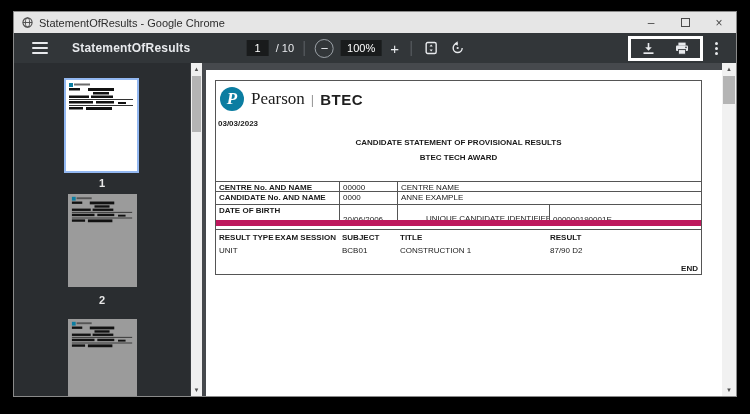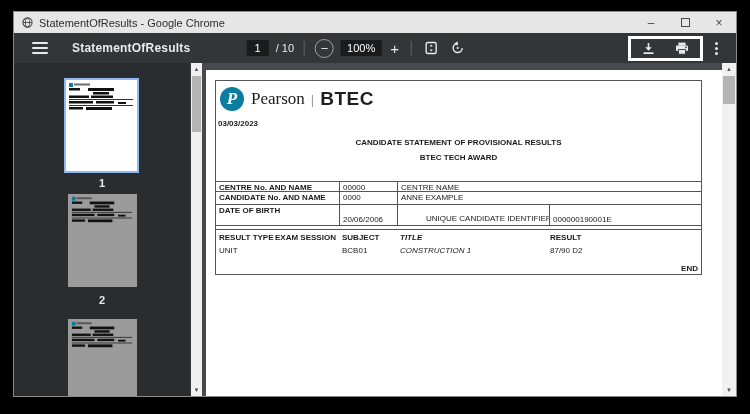--- a/index.html
+++ b/index.html
@@ -76,43 +76,43 @@
   .doc-box { position:absolute; left:9px; top:10px; width:487px; height:195px;
              border:1px solid #555; color:#1a1a1a; }
   .brand { position:absolute; left:4px; top:6px; display:flex; align-items:center; }
   .brand-circle { width:24px; height:24px; border-radius:50%; background:#0b7da1; color:#fff;
                   display:flex; align-items:center; justify-content:center;
                   font-family:"Liberation Serif", serif; font-size:17px; font-weight:bold;
                   font-style:italic; }
   .brand-name { margin-left:7px; font-family:"Liberation Serif", serif; font-size:17px;
                 color:#1c1c1c; }
   .brand-sep { margin:0 6px; color:#9a9a9a; font-size:13px; }
-  .brand-sub { font-size:19px; font-weight:bold; color:#1f1f1f; letter-spacing:.5px; }
+  .brand-sub { font-size:15px; font-weight:bold; color:#1f1f1f; letter-spacing:.5px; }
   .doc-date { position:absolute; left:2px; top:38px; font-size:8px; font-weight:bold; }
   .doc-h { position:absolute; width:100%; text-align:center; font-size:8px; font-weight:bold; }
   .h1 { top:57px; } .h2 { top:72px; } .h3 { top:87px; }
 
   .info-row { position:absolute; left:0; width:100%; display:flex; border-top:1px solid #555; }
   .r1 { top:100px; height:14px; }
   .r2 { top:110px; height:13px; }
-  .r3 { top:123px; height:22px; border-bottom:1px solid #be185d; }
+  .r3 { top:123px; height:22px; border-bottom:6px solid #be185d; }
   .cell { padding:1px 3px; font-size:8px; overflow:hidden; white-space:nowrap; }
   .cell + .cell { border-left:1px solid #555; }
   .c-label { font-weight:bold; }
   .w1 { width:123px; flex:none; } .w2 { width:58px; flex:none; }
   .w3 { flex:1; } .w4 { width:152px; flex:none; } .w5 { width:154px; flex:none; }
   .r3 .c-val { padding-top:10px; }
   .r3 .c-label2 { font-weight:normal; padding-top:9px;padding-left:28px; }
 
   .results { position:absolute; left:0; top:148px; height:46px; width:100%;
              border-top:1px solid #555; font-size:8px; }
   .res-h { position:absolute; top:3px; font-weight:bold; }
   .res-v { position:absolute; top:16px; }
   .x-rtype { left:3px; } .x-esess { left:59px; } .x-subj { left:126px; }
-  .x-title { left:184px;font-style:italic; } .x-result { left:334px; }
+  .x-title { left:184px; } .x-result { left:334px; }
   .end-label { position:absolute; right:3px; bottom:2px; font-weight:bold; font-size:8px; }
 
   svg { display:block; }
 </style>
 </head>
 <body>
 
 <div class="window">
 
   <div class="titlebar">

